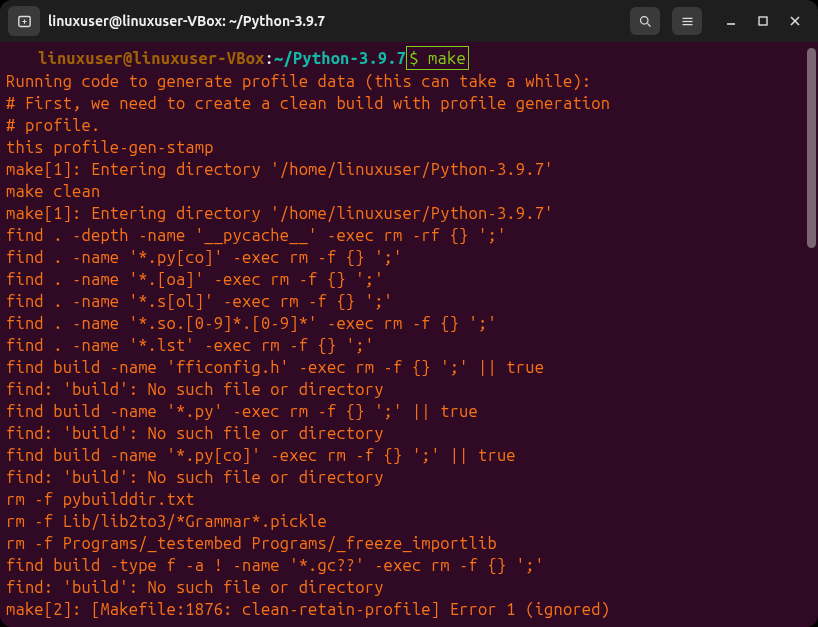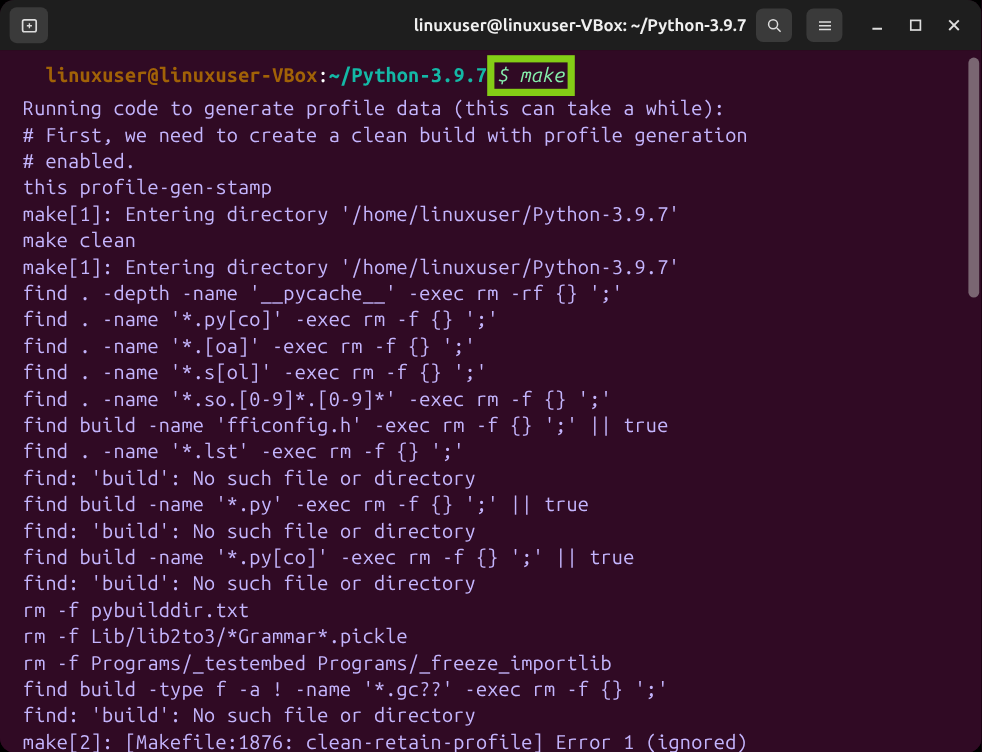--- a/index.html
+++ b/index.html
@@ -41,21 +41,21 @@
       height: 30px;
       background: #3a3a3a;
       border-radius: 6px;
       display: flex;
       align-items: center;
       justify-content: center;
       color: #ddd;
     }
     .title {
       flex: 1;
-      text-align: right;
+      text-align: left;
       color: #f0f0f0;
       font-size: 14px;
       font-weight: bold;
       font-family: Ubuntu, sans-serif;
     }
     .titlebar-right {
       display: flex;
       align-items: center;
       gap: 12px;
     }
@@ -116,30 +116,28 @@
       margin-left: 32px;
     }
     .colon {
       color: #ffffff;
     }
     .path {
       color: #14b8a6;
       font-weight: bold;
     }
     .cmd-box {
-      border: 6px solid #84cc16;
+      border: 1px solid #84cc16;
       padding: 0 2px;
       display: inline-block;
-      color: #86efac;
-      font-style: italic;
+      color: #84cc16;
     }
     .output-line {
-      color: #c4b5fd;
+      color: #f97316;
       white-space: pre;
-      margin-left: 13px;
     }
   </style>
 </head>
 <body>
 
 <div class="window">
   <div class="titlebar">
     <div class="titlebar-left">
       <div class="new-tab-btn">
         <svg width="17" height="17" viewBox="0 0 24 24" fill="none" stroke="currentColor" stroke-width="2">
@@ -183,32 +181,32 @@
       </div>
     </div>
   </div>
 
   <div class="terminal">
     <div class="scrollbar"></div>
 
     <div class="prompt-line"><span class="user-host">linuxuser@linuxuser-VBox</span><span class="colon">:</span><span class="path">~/Python-3.9.7</span><span class="cmd-box"><span>$ </span><span>make</span></span></div>
     <div class="output-line">Running code to generate profile data (this can take a while):</div>
     <div class="output-line"># First, we need to create a clean build with profile generation</div>
-    <div class="output-line"># enabled.</div>
+    <div class="output-line"># profile.</div>
     <div class="output-line">this profile-gen-stamp</div>
     <div class="output-line">make[1]: Entering directory '/home/linuxuser/Python-3.9.7'</div>
     <div class="output-line">make clean</div>
     <div class="output-line">make[1]: Entering directory '/home/linuxuser/Python-3.9.7'</div>
     <div class="output-line">find . -depth -name '__pycache__' -exec rm -rf {} ';'</div>
     <div class="output-line">find . -name '*.py[co]' -exec rm -f {} ';'</div>
     <div class="output-line">find . -name '*.[oa]' -exec rm -f {} ';'</div>
     <div class="output-line">find . -name '*.s[ol]' -exec rm -f {} ';'</div>
     <div class="output-line">find . -name '*.so.[0-9]*.[0-9]*' -exec rm -f {} ';'</div>
+    <div class="output-line">find . -name '*.lst' -exec rm -f {} ';'</div>
     <div class="output-line">find build -name 'fficonfig.h' -exec rm -f {} ';' || true</div>
-    <div class="output-line">find . -name '*.lst' -exec rm -f {} ';'</div>
     <div class="output-line">find: 'build': No such file or directory</div>
     <div class="output-line">find build -name '*.py' -exec rm -f {} ';' || true</div>
     <div class="output-line">find: 'build': No such file or directory</div>
     <div class="output-line">find build -name '*.py[co]' -exec rm -f {} ';' || true</div>
     <div class="output-line">find: 'build': No such file or directory</div>
     <div class="output-line">rm -f pybuilddir.txt</div>
     <div class="output-line">rm -f Lib/lib2to3/*Grammar*.pickle</div>
     <div class="output-line">rm -f Programs/_testembed Programs/_freeze_importlib</div>
     <div class="output-line">find build -type f -a ! -name '*.gc??' -exec rm -f {} ';'</div>
     <div class="output-line">find: 'build': No such file or directory</div>

